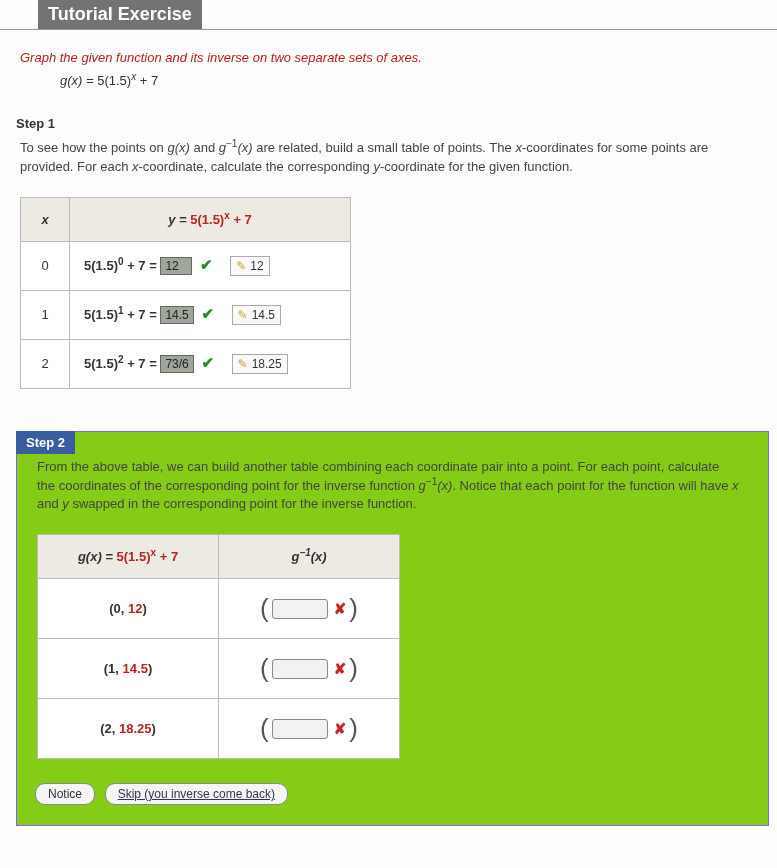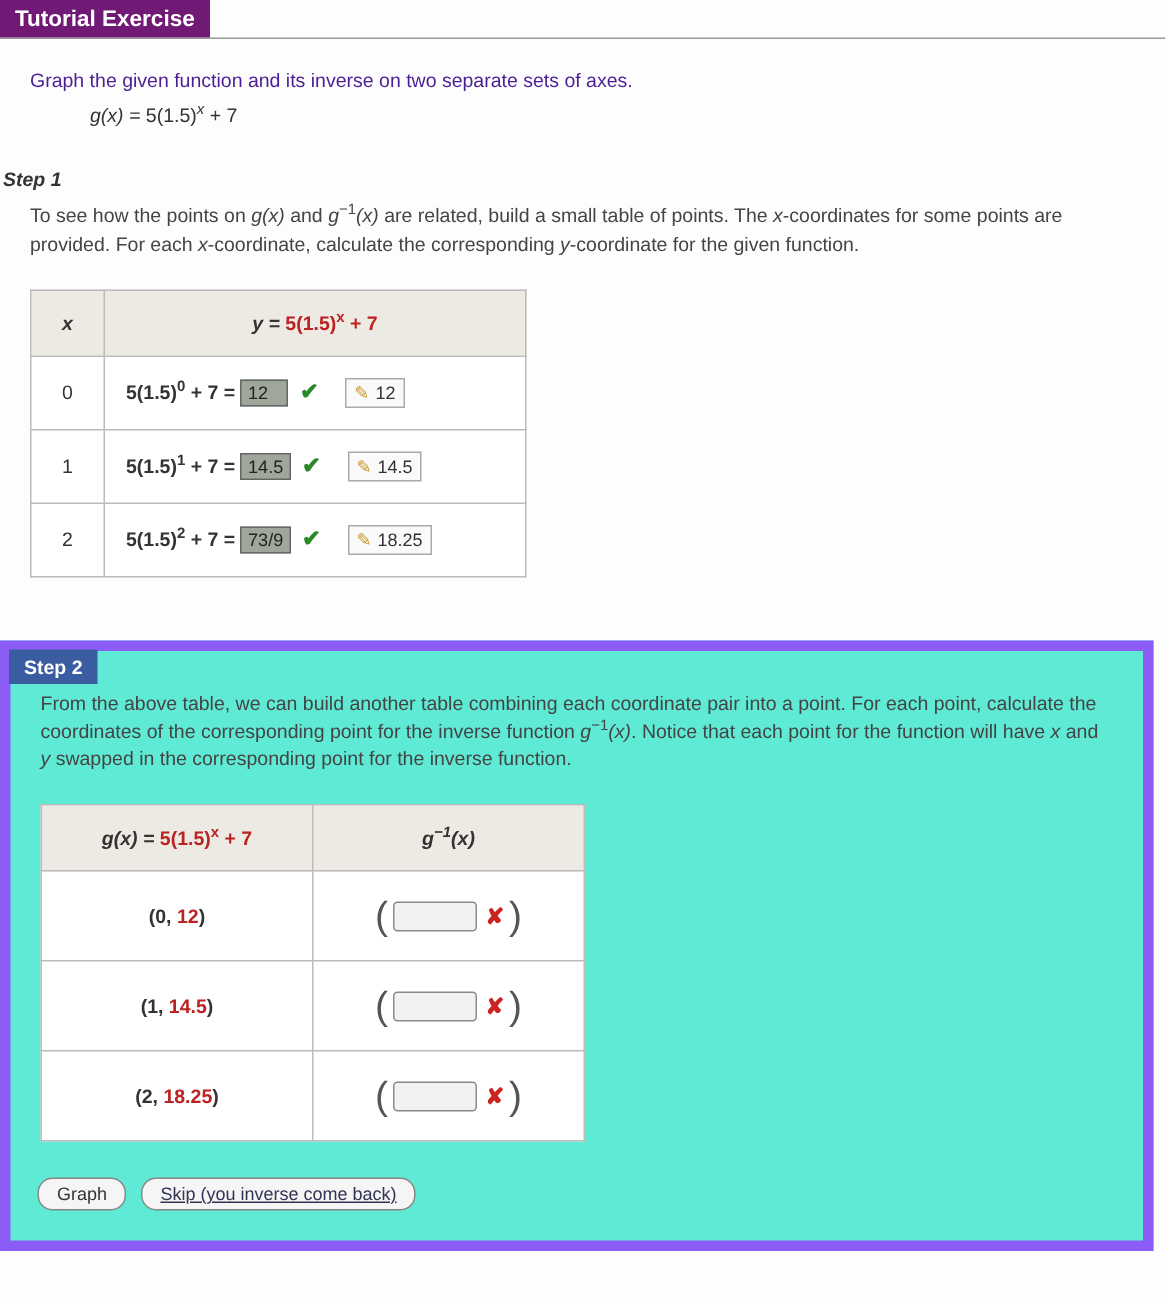--- a/index.html
+++ b/index.html
@@ -9,46 +9,47 @@
     font-size: 13px;
     color: #333;
     background: #fdfdfd;
     width: 777px;
   }
   .page {
     padding: 0 0 30px 0;
     position: relative;
   }
   .header-bar {
-    background: #701a75;
+    background: #737373;
     color: #fff;
     font-weight: bold;
     padding: 4px 10px;
     display: inline-block;
-    font-size: 15px;
+    font-size: 18px;
+    margin-left: 38px;
   }
   .header-line {
     border-bottom: 1px solid #999;
     margin-bottom: 12px;
   }
   .prompt {
     padding: 8px 20px 6px 20px;
-    color: #4c1d95;
+    color: #b91c1c;
+    font-style: italic;
   }
   .formula {
     padding: 2px 20px 18px 60px;
     font-style: italic;
     color: #333;
   }
   .formula .num, .formula .plain { font-style: normal; }
   .step-label {
     font-weight: bold;
-    padding: 10px 0 4px 2px;
-    color: #333;
-    font-style: italic;
+    padding: 10px 0 4px 16px;
+    color: #333;
   }
   .step-text {
     padding: 4px 28px 14px 20px;
     color: #444;
     line-height: 1.45;
   }
   sup { font-size: 10px; line-height: 0; }
   .bold-red { color: #b22; font-weight: bold; }
   table.data {
     border-collapse: collapse;
@@ -92,24 +93,24 @@
     padding: 2px 5px;
     margin-left: 14px;
     font-size: 12px;
     gap: 4px;
   }
   .hint-icon {
     color: #c79a2a;
     font-size: 12px;
   }
   .step2-box {
-    border: 7px solid #8b5cf6;
-    margin: 0 8px 0 0;
+    border: 1px solid #8b5cf6;
+    margin: 0 8px 0 16px;
     padding-bottom: 20px;
-    background: #5eead4;
+    background: #84cc16;
   }
   .step2-header {
     background: #3a5ca0;
     color: #fff;
     font-weight: bold;
     padding: 4px 10px;
     display: inline-block;
     font-size: 13px;
     margin-top: -1px;
     margin-left: -1px;
@@ -208,21 +209,21 @@
         <span class="hint-chip">
               <span class="hint-icon">✎</span>
               <span>14.5</span>
             </span>
       </td>
     </tr>
     <tr>
       <td>2</td>
       <td style="text-align:left;padding-left:14px">
         <span class="expr"><span>5(1.5)</span><sup><span>2</span></sup><span> + 7 = </span></span>
-        <span class="ans-box">73/9</span>
+        <span class="ans-box">73/6</span>
         <span class="check">✔</span>
         <span class="hint-chip">
               <span class="hint-icon">✎</span>
               <span>18.25</span>
             </span>
       </td>
     </tr>
   </tbody>
     </table>
 
@@ -265,18 +266,18 @@
           <span class="point"><span>(2, </span><span class="nred">18.25</span><span>)</span></span>
         </td>
         <td>
           <span class="paren-cell">(<span class="blank-input"></span><span class="wrong">✘</span>)</span>
         </td>
       </tr>
     </tbody>
       </table>
 
     <div class="buttons">
-      <span class="btn">Graph</span>
+      <span class="btn">Notice</span>
       <span class="btn"><span class="skip-link">Skip (you inverse come back)</span></span>
     </div>
   </div>
 
 </div>
 
 </body></html>

